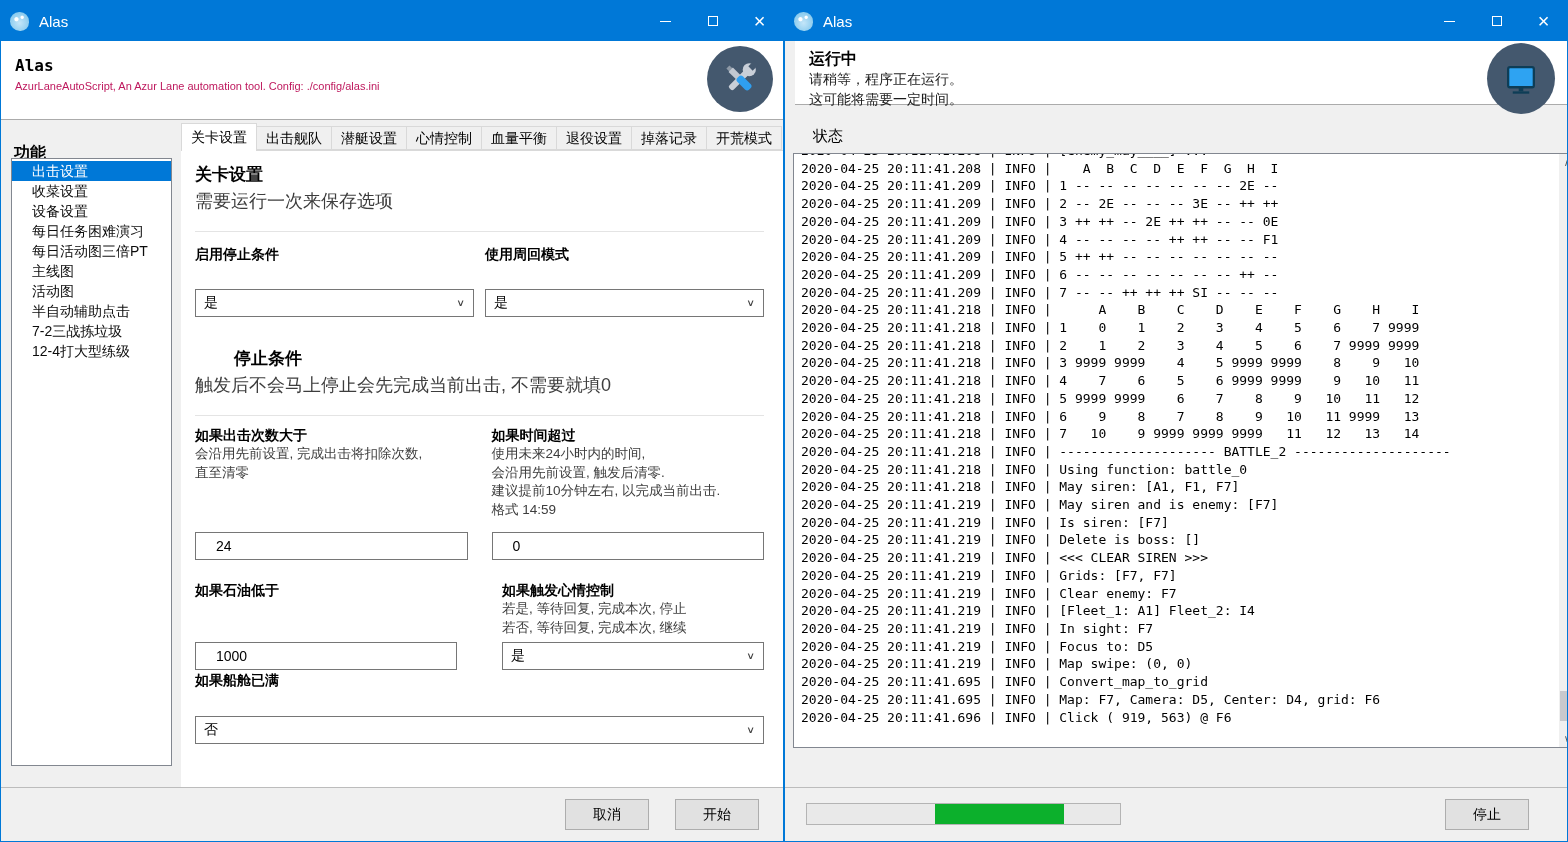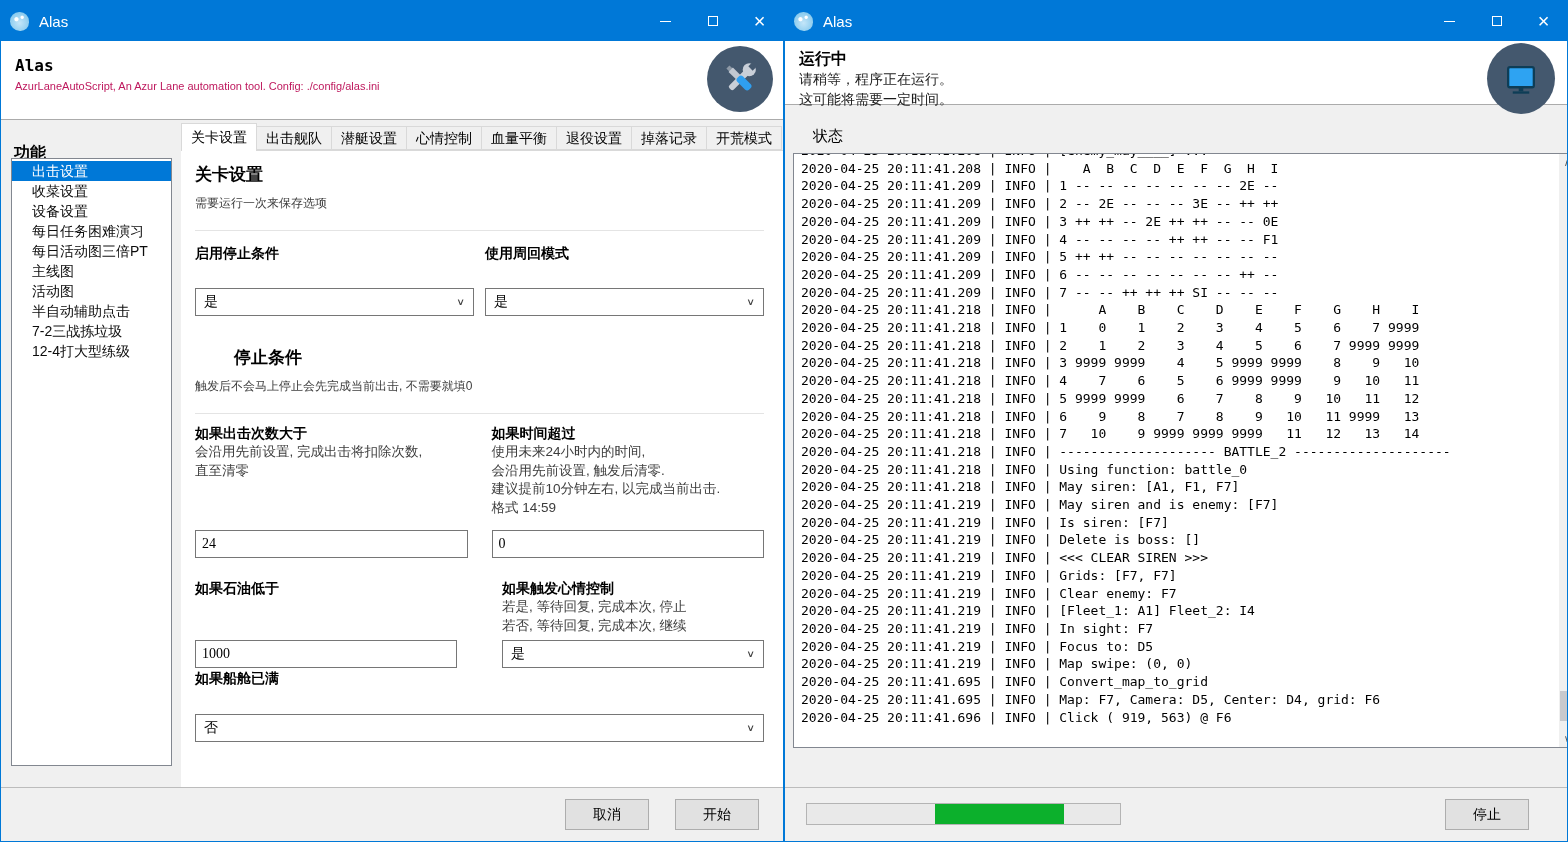--- a/index.html
+++ b/index.html
@@ -19,21 +19,21 @@
             radial-gradient(circle at 50% 58%, #c4e6f9 0%, #8ecdef 65%, #79c1e9 100%); }
   .tb-title { margin-left:10px; font-size:15px; }
   .tb-controls { margin-left:auto; display:flex; height:100%; }
   .tbtn { width:47px; height:100%; display:flex; align-items:center; justify-content:center; color:#fff; }
   .g-min { display:block; width:11px; height:1px; background:#fff; }
   .g-max { display:block; width:10px; height:10px; border:1px solid #fff; }
   .g-close { font-size:20px; line-height:1; font-weight:400; }
 
   .app-header { position:relative; background:#fff; border-bottom:1px solid #ababab; }
   #win-left  .app-header { height:79px; }
-  #win-right .app-header { height:64px; }
+  #win-right .app-header { height:64px;margin-left:10px; }
   .app-title { position:absolute; left:14px; top:15px; font-family:"DejaVu Sans Mono",monospace; font-weight:bold; font-size:16px; color:#000; }
   .app-sub   { position:absolute; left:14px; top:39px; font-size:11px; color:#be185d; }
   .run-title { position:absolute; left:14px; top:8px;  font-size:16px; font-weight:bold; color:#000; }
   .run-l1    { position:absolute; left:14px; top:30px; font-size:14px; color:#1c1c1c; }
   .run-l2    { position:absolute; left:14px; top:50px; font-size:14px; color:#1c1c1c; }
   .circle-icon { position:absolute; border-radius:50%; background:#44586e; display:flex; align-items:center; justify-content:center; z-index:6; }
   #win-left  .circle-icon { right:10px; top:5px; width:66px; height:66px; }
   #win-right .circle-icon { right:12px; top:2px; width:68px; height:71px; }
 
   
@@ -49,32 +49,32 @@
   .tabs { position:absolute; left:180px; top:2px; height:27px; display:flex; align-items:flex-end; z-index:4; }
   .tab { height:24px; line-height:23px; padding:0 9px; font-size:14px; color:#000; background:#f0f0f0;
          border:1px solid #d9d9d9; border-left:none; white-space:nowrap; }
   .tab:first-child { border-left:1px solid #d9d9d9; }
   .tab.active { height:28px; line-height:27px; background:#fff; border-bottom:none; margin-bottom:-1px; border-left:1px solid #d9d9d9; }
 
   .panel { position:absolute; left:180px; top:29px; right:0; height:637px; background:#fff; border-top:1px solid #d9d9d9;
            padding:0 19px 0 14px; overflow:hidden; }
   .p-head { margin-top:12px; font-size:17px; font-weight:bold; color:#000; }
   .sec-head { margin-top:30px; font-size:17px; font-weight:bold; color:#000;margin-left:39px; }
-  .p-sub { margin-top:9px; font-size:12px; color:#3d3d3d; }
+  .p-sub { margin-top:3px; font-size:18px; color:#3d3d3d; }
   .divider { border:none; border-top:1px solid #e4e4e4; margin:18px 0 0; }
   .row { display:flex; gap:11px; margin-top:12px; }
   .row.tight { margin-top:9px;gap:24px; }
   .row.mt20 { margin-top:20px;gap:45px; }
   .col { flex:1; display:flex; flex-direction:column; }
   .f-label { font-size:14px; font-weight:bold; color:#000; line-height:20px; }
   .f-label.mt28 { }
   .f-desc { font-size:13.5px; color:#3d3d3d; line-height:18.5px; }
   .textbox, .selectbox { height:28px; border:1px solid #767676; background:#fff; font-size:14px; color:#000;
                           font-family:inherit; width:100%; }
-  .textbox { padding:0 6px;font-family:Liberation Serif, serif; }
+  .textbox { padding:0 20px; }
   .selectbox { display:flex; align-items:center; justify-content:space-between; padding:0 8px; }
   .selectbox .chev { color:#3f3f3f; font-size:12px; transform:scaleY(.8); }
   .mt25 { margin-top:25px; } .mt13 { margin-top:13px; } .mt5 { margin-top:5px; } .mt26 { margin-top:26px; }
   .push { margin-top:auto; }
 
   .bottombar { position:absolute; left:0; right:0; bottom:0; height:54px; background:#f0f0f0; border-top:1px solid #bcbcbc; }
   .win-btn { position:absolute; top:11px; width:84px; height:31px; background:#e1e1e1; border:1px solid #adadad;
              font-size:14px; font-family:inherit; color:#000; text-align:center; }
   #btn-cancel { right:134px; }
   #btn-start  { right:24px; }

